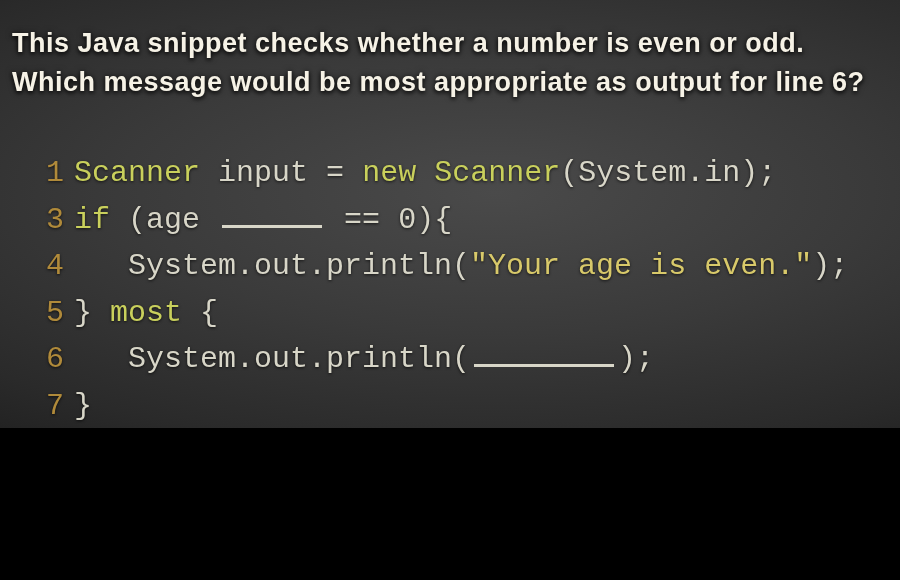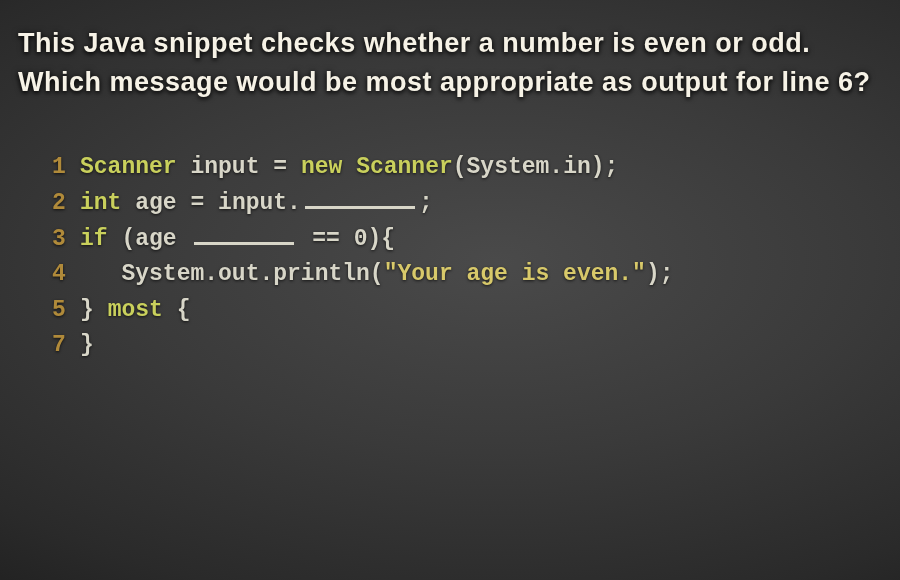--- a/index.html
+++ b/index.html
@@ -7,46 +7,46 @@
     padding: 0;
     width: 900px;
     height: 580px;
     overflow: hidden;
     background: #000;
     font-family: "Trebuchet MS", "Segoe UI", Verdana, sans-serif;
   }
   .screen {
     position: relative;
     width: 900px;
-    height: 580px;
+    height: 428px;
     background: radial-gradient(ellipse 140% 110% at 55% 45%,
                 #4a4a4a 0%,
                 #3a3a3a 30%,
                 #2a2a2a 55%,
                 #151515 80%,
                 #000 100%);
     box-sizing: border-box;
-    padding: 24px 20px 0 18px;
+    padding: 24px 20px 0 12px;
     color: #f5f3ee;
   }
   .question {
     font-size: 27px;
     font-weight: 700;
     letter-spacing: 0.5px;
     color: #f6f2e6;
     text-shadow: 0 2px 4px rgba(0,0,0,0.8), 0 0 6px rgba(0,0,0,0.6);
     line-height: 1.45;
     margin: 0 0 48px 0;
     filter: blur(0.4px);
   }
   .codeblock {
     padding-left: 34px;
     font-family: "Consolas", "Menlo", "Courier New", monospace;
-    font-size: 23px;
-    font-weight: 700;
+    font-size: 30px;
+    font-weight: 400;
     line-height: 1.55;
     filter: blur(0.5px);
     text-shadow: 0 1px 3px rgba(0,0,0,0.7);
   }
   .codeline {
     white-space: pre;
   }
   .ln   { color: #b08a3a; margin-right: 10px; display: inline-block; min-width: 18px; }
   .kw   { color: #c9d05c; }  
   .id   { color: #d8d6c8; }  
@@ -68,26 +68,26 @@
 </head>
 <body>
 <div class="screen">
 
 <p class="question">This Java snippet checks whether a number is even or odd. Which message would be most appropriate as output for line 6?</p>
 
 <div class="codeblock">
 
   <div class="codeline"><span class="ln">1</span><span class="cls">Scanner</span> <span class="id">input</span> <span class="op">=</span> <span class="kw">new</span> <span class="cls">Scanner</span><span class="id">(System.in);</span></div>
 
-  <div class="codeline"><span class="ln">2</span><span class="kw">int</span> <span class="id">age</span> <span class="op">=</span> <span class="id">input.</span><span class="blank w1"></span><span class="op">;</span></div>
 
   <div class="codeline"><span class="ln">3</span><span class="kw">if</span> <span class="id">(age</span> <span class="blank w2"></span> <span class="op">==</span> <span class="num">0</span><span class="op">){</span></div>
 
   <div class="codeline"><span class="ln">4</span>   <span class="id">System.out.println(</span><span class="str">"Your age is even."</span><span class="id">);</span></div>
 
   <div class="codeline"><span class="ln">5</span><span class="op">}</span> <span class="kw">most</span> <span class="op">{</span></div>
 
+  <div class="codeline"><span class="ln">6</span>   <span class="id">System.out.println(</span><span class="blank w3"></span><span class="id">);</span></div>
 
   <div class="codeline"><span class="ln">7</span><span class="op">}</span></div>
 
 </div>
 
 </div>
 
 </body></html>

